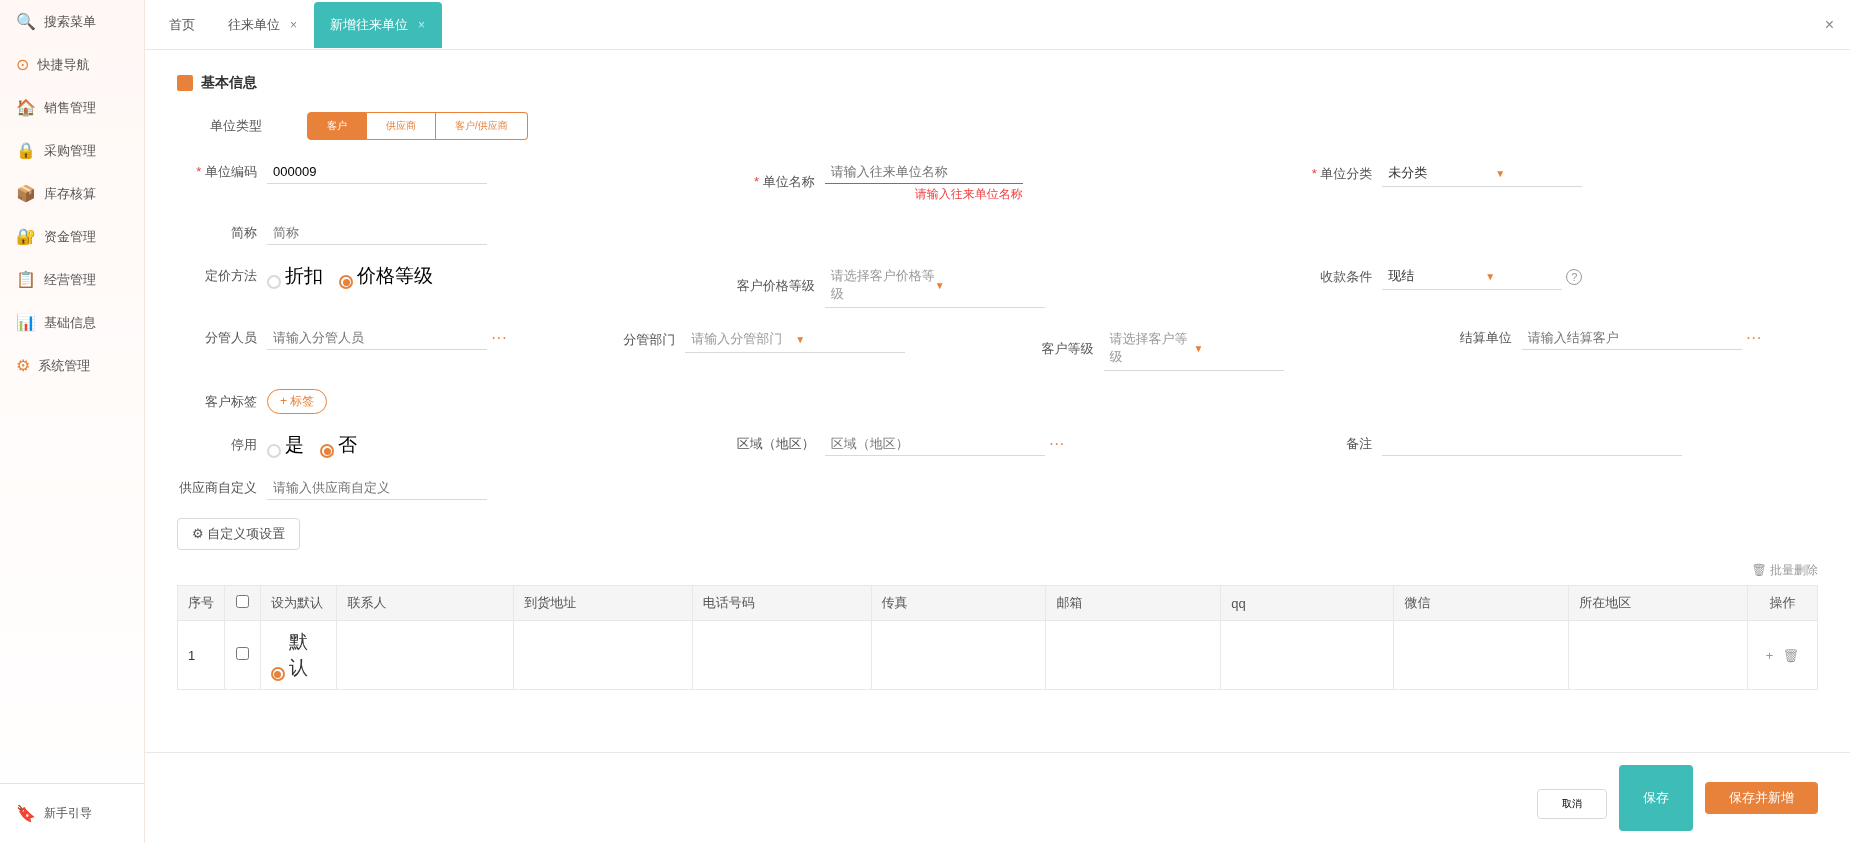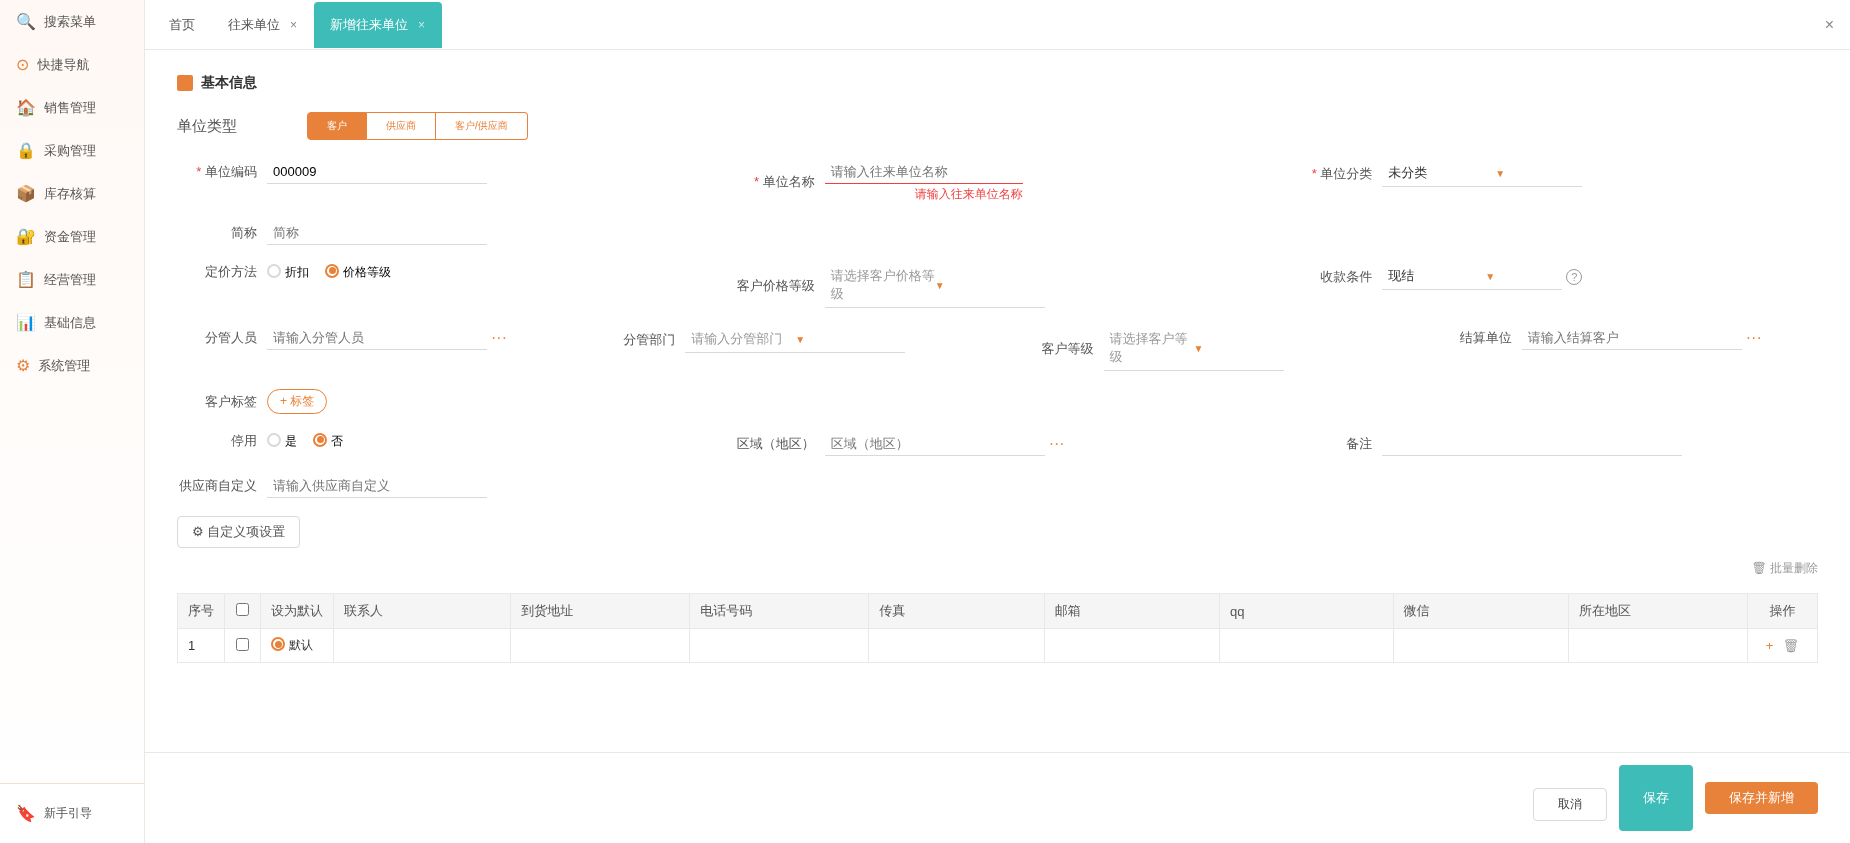--- a/index.html
+++ b/index.html
@@ -108,24 +108,24 @@
 
     
     .unit-type-row {
       display: flex;
       align-items: center;
       margin-bottom: 20px;
       gap: 0;
     }
     .unit-type-label {
       width: 130px;
-      text-align: left;
+      text-align: center;
       padding-right: 12px;
       color: #555;
-      font-size: 15px;
+      font-size: 13px;
     }
     .unit-btn {
       padding: 6px 19px;
       border: 1px solid #e8823a;
       cursor: pointer;
       font-size: 10px;
       background: #fff;
       color: #e8823a;
     }
     .unit-btn:first-of-type { border-radius: 4px 0 0 4px; }
@@ -192,24 +192,24 @@
     .field-select.has-value { color: #333; gap: 26px; }
 
     
     .radio-group {
       display: flex;
       align-items: center;
       gap: 16px;
     }
     .radio-item {
       display: flex;
-      align-items: flex-start;
+      align-items: flex-end;
       gap: 4px;
       cursor: pointer;
-      font-size: 12px;
+      font-size: 19px;
     }
     .radio-circle {
       width: 14px;
       height: 14px;
       border: 2px solid #d9d9d9;
       border-radius: 50%;
       display: flex;
       align-items: center;
       justify-content: center;
     }
@@ -272,21 +272,21 @@
       color: #555;
       background: #fff;
       margin-bottom: 12px;
     }
 
     .batch-delete {
       display: flex;
       justify-content: flex-end;
       font-size: 12px;
       color: #999;
-      margin-bottom: 16px;
+      margin-bottom: 6px;
       cursor: pointer;
     }
 
     table {
       width: 100%;
       border-collapse: collapse;
       font-size: 13px;
     }
     thead th {
       background: #f5f5f5;
@@ -314,22 +314,22 @@
       padding: 12px 32px;
       border-top: 1px solid #e8e8e8;
       background: #fff;
       flex-shrink: 0;
     }
     .btn-cancel {
       padding: 7px 24px;
       border: 1px solid #d9d9d9;
       border-radius: 4px;
       cursor: pointer;
-      font-size: 12px;
-      color: #404040;
+      font-size: 10px;
+      color: #000000;
       background: #fff;
       margin-top: 12px;
     }
     .btn-save {
       padding: 24px 24px;
       border: none;
       border-radius: 4px;
       cursor: pointer;
       font-size: 13px;
       color: #fff;

